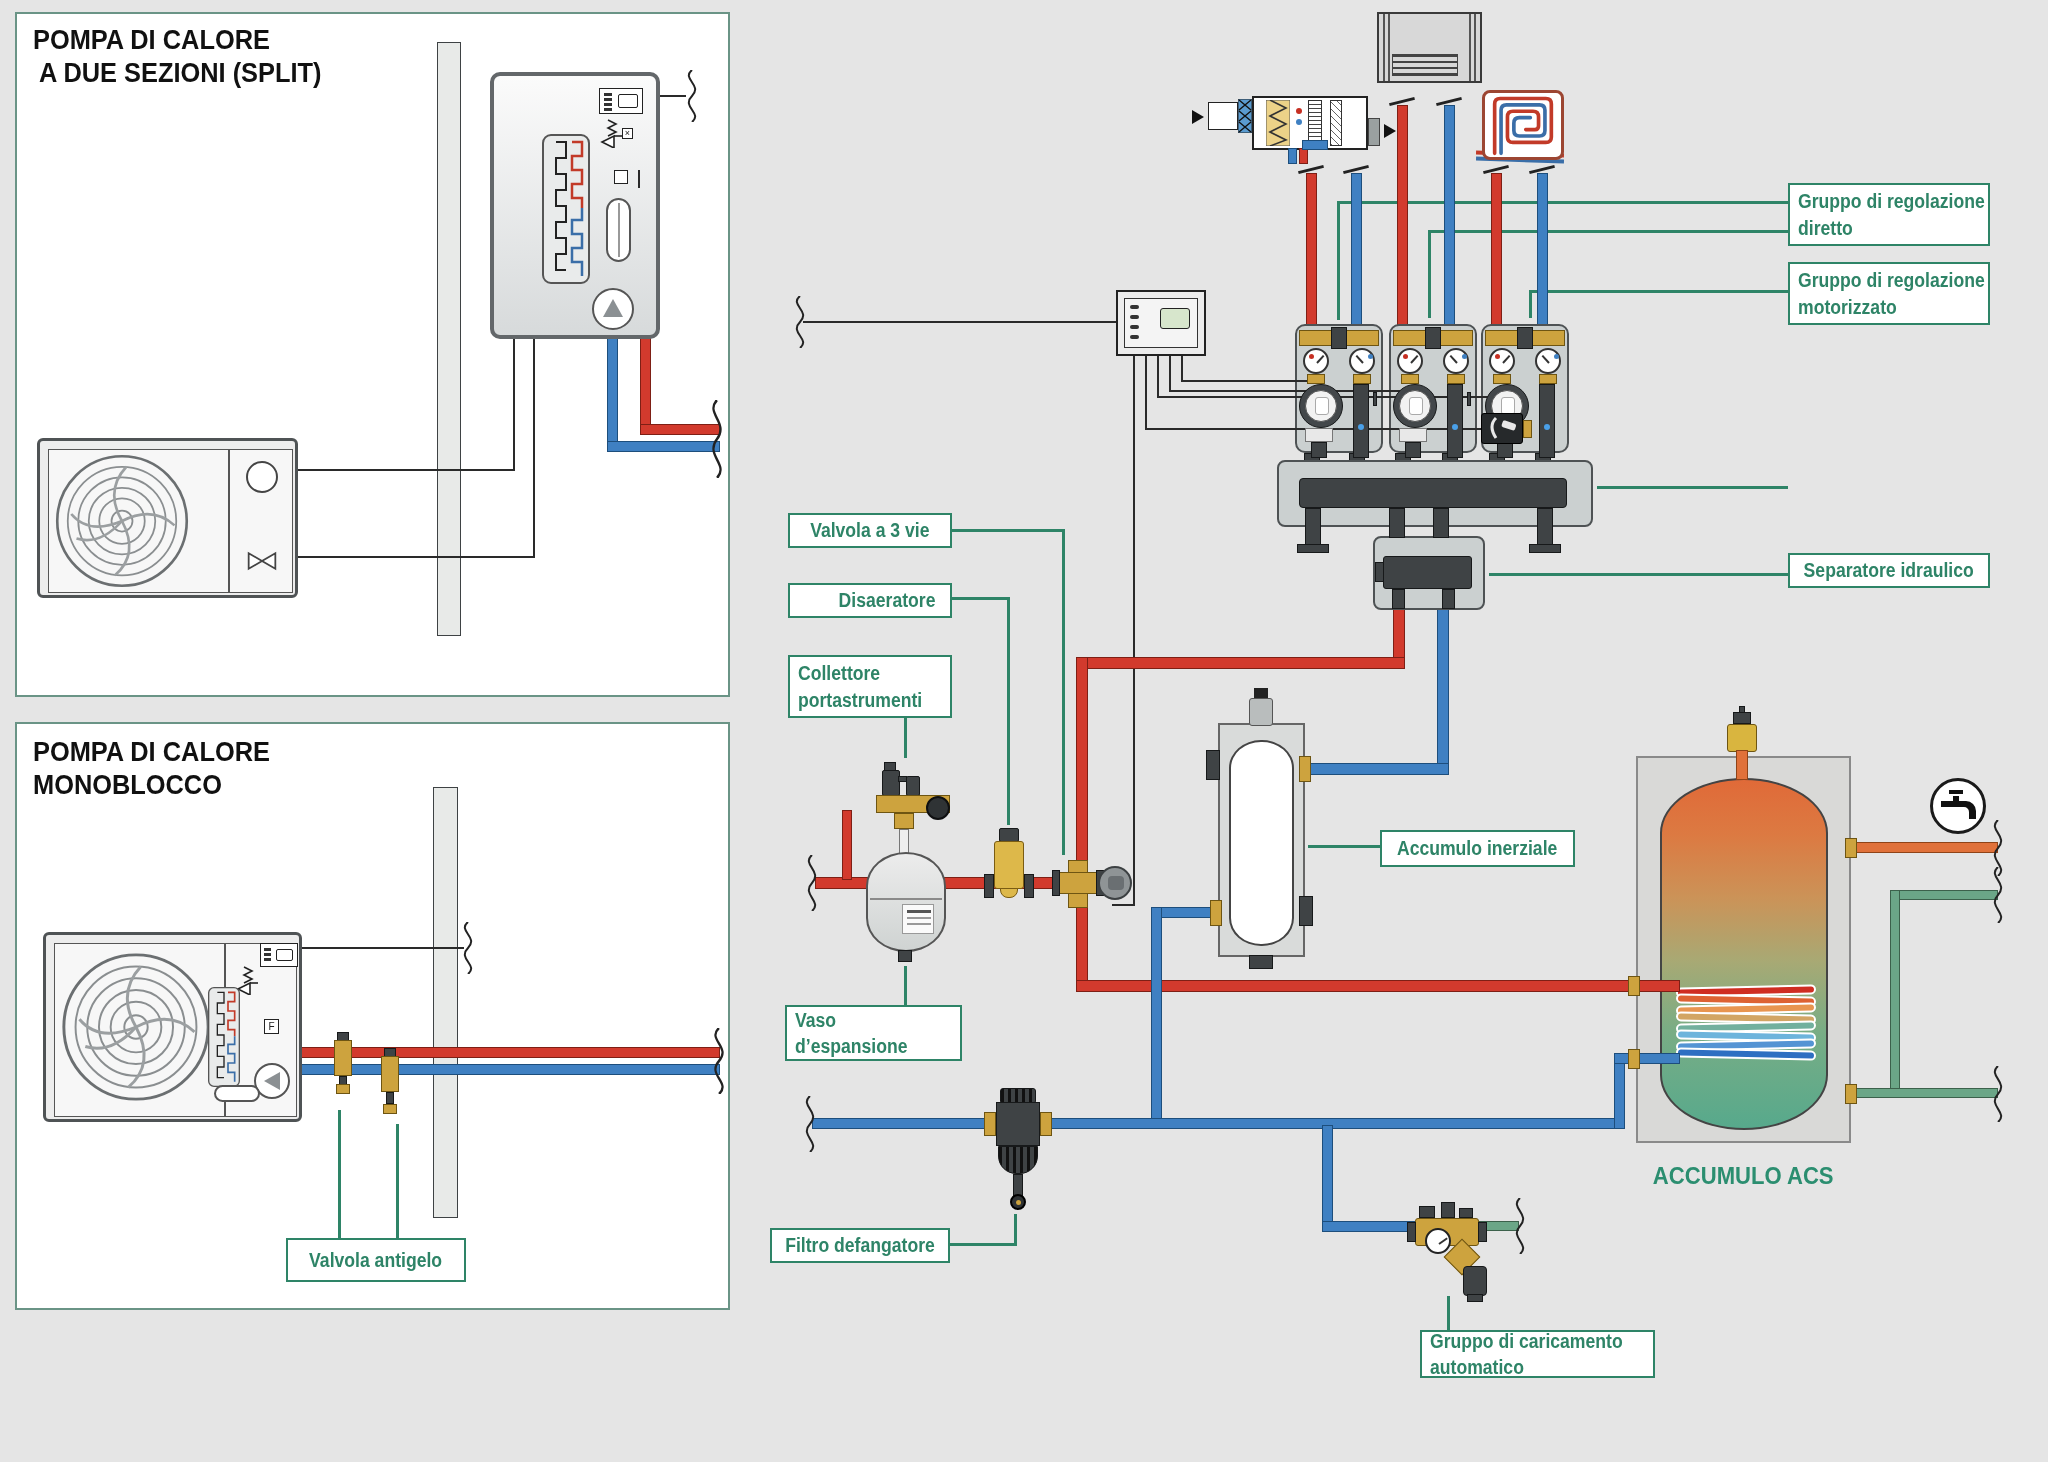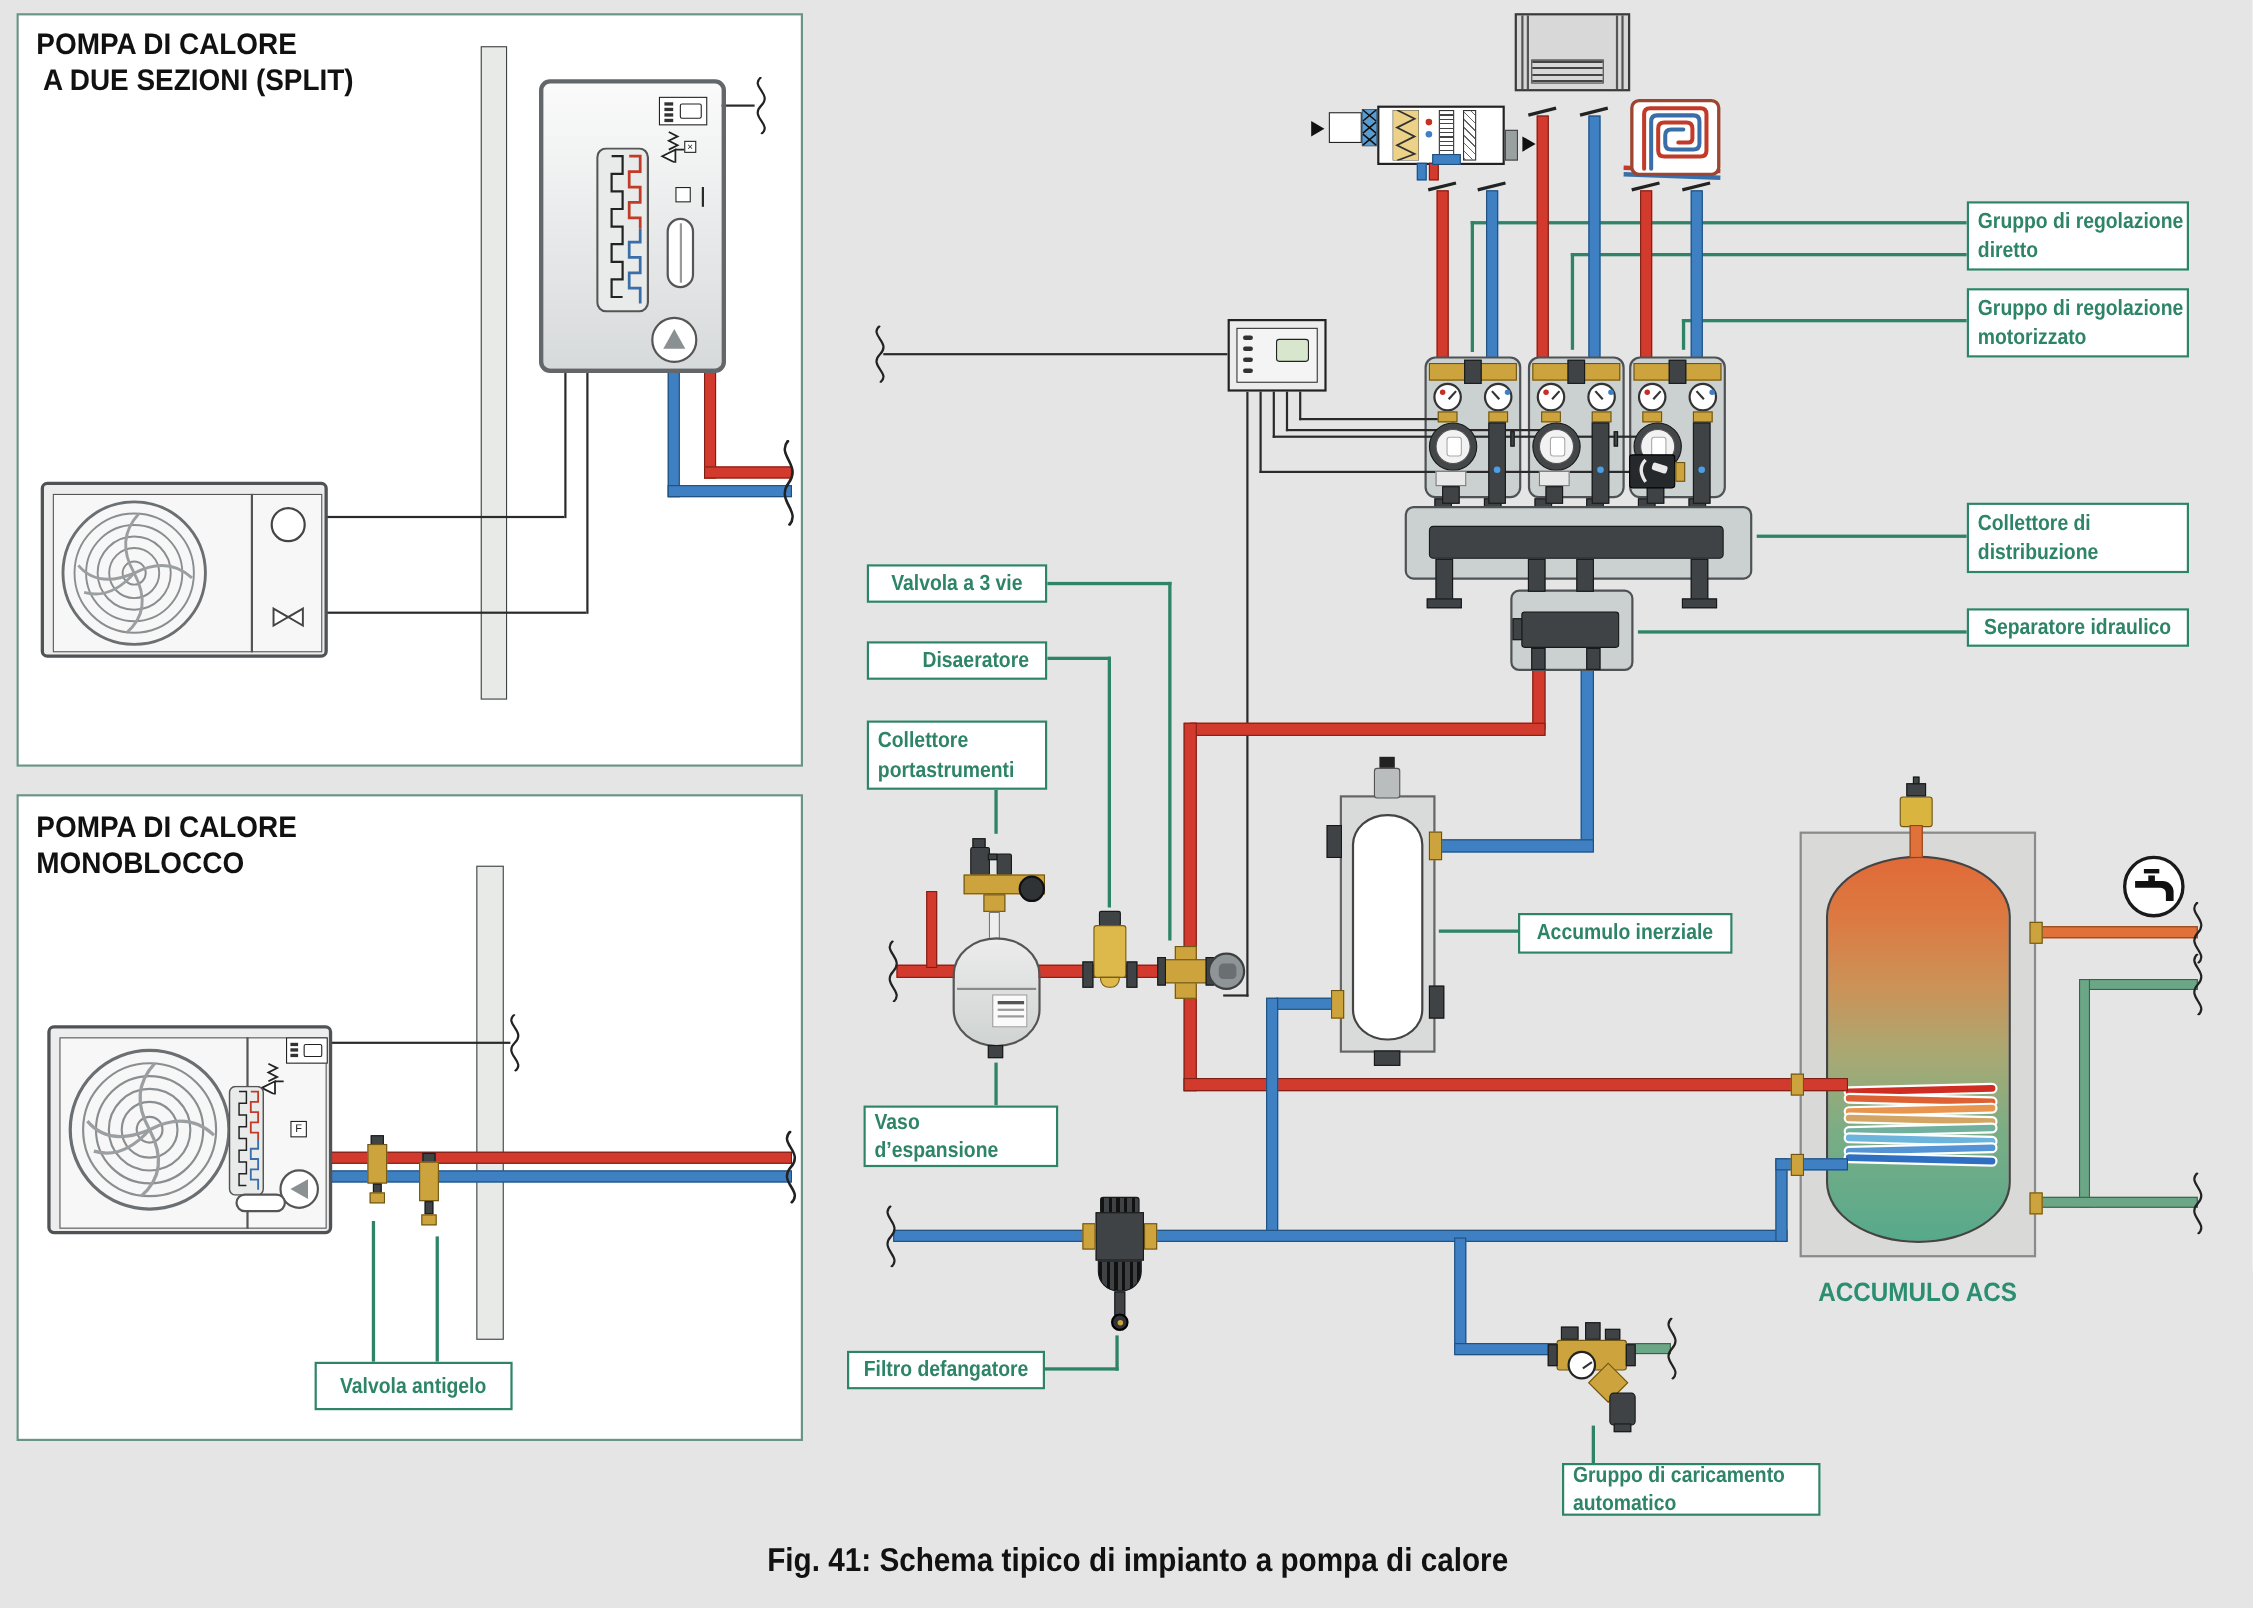--- a/index.html
+++ b/index.html
@@ -193,23 +193,20 @@
     <div class="a brass" style="left:0;top:8px;width:18px;height:36px;"></div>
     <div class="a dark" style="left:5px;top:44px;width:8px;height:12px;"></div>
     <div class="a brass" style="left:2px;top:56px;width:14px;height:10px;"></div>
   </div>
   <div class="gleader" style="left:338px;top:1110px;width:3px;height:128px;"></div>
   <div class="gleader" style="left:396px;top:1124px;width:3px;height:114px;"></div>
   <div class="lbl ctr" style="left:286px;top:1238px;width:180px;height:44px;">
     <span class="cx">Valvola antigelo</span>
   </div>
 
-  <div class="a ztxt" style="left:660px;top:1402px;width:700px;text-align:center;font-size:30px;font-weight:600;color:#111;">
-    <span class="cx" style="display:inline-block;transform:scaleX(.9);transform-origin:center;white-space:nowrap;">Fig. 41: Schema tipico di impianto a pompa di calore</span>
-  </div>
 
   <div class="a zcomp" style="left:1377px;top:12px;width:105px;height:71px;background:#d8d8d8;border:2px solid #3a3a3a;">
     <div class="a" style="left:4px;top:0;width:2px;height:67px;background:#555;"></div>
     <div class="a" style="left:9px;top:0;width:2px;height:67px;background:#555;"></div>
     <div class="a" style="left:90px;top:0;width:2px;height:67px;background:#555;"></div>
     <div class="a" style="left:95px;top:0;width:2px;height:67px;background:#555;"></div>
     <div class="a" style="left:13px;top:40px;width:66px;height:22px;background:repeating-linear-gradient(0deg,#444 0 2px,#d8d8d8 2px 6px);border:1px solid #444;"></div>
   </div>
 
   <div class="a zcomp" style="left:1192px;top:94px;width:210px;height:78px;">
@@ -584,21 +581,17 @@
     <span class="cx">automatico</span>
   </div>
   <div class="lbl" style="left:1788px;top:183px;width:202px;height:63px;">
     <span class="cx">Gruppo di regolazione</span>
     <span class="cx">diretto</span>
   </div>
   <div class="lbl" style="left:1788px;top:262px;width:202px;height:63px;">
     <span class="cx">Gruppo di regolazione</span>
     <span class="cx">motorizzato</span>
   </div>
-  <div class="lbl" style="left:1788px;top:457px;width:202px;height:64px;">
-    <span class="cx">Collettore di</span>
-    <span class="cx">distribuzione</span>
-  </div>
   <div class="lbl ctr" style="left:1788px;top:553px;width:202px;height:35px;">
     <span class="cx">Separatore idraulico</span>
   </div>
 
 </div>
 
 </body></html>

